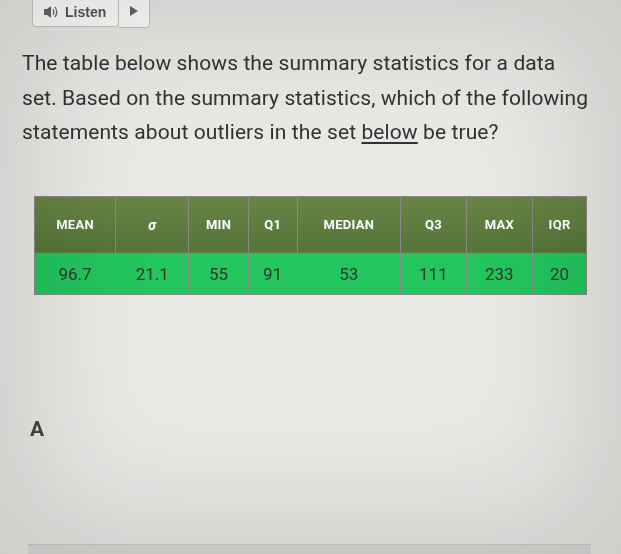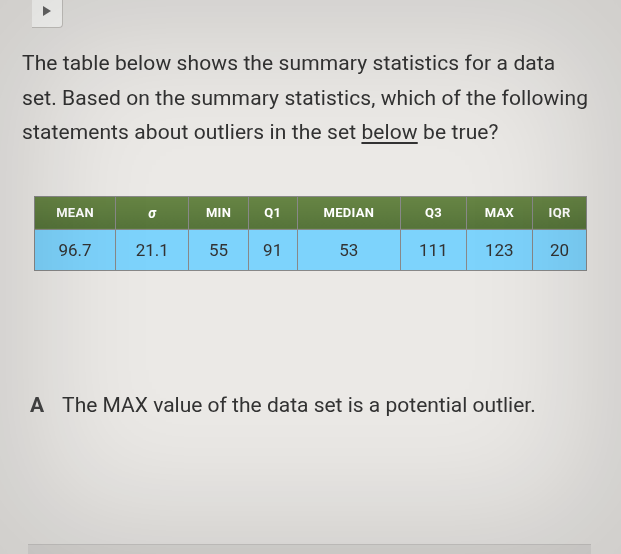--- a/index.html
+++ b/index.html
@@ -81,32 +81,32 @@
     table {
       border-collapse: collapse;
       width: 100%;
       font-size: 14px;
     }
     th {
       background: #5a7a3a;
       background: linear-gradient(#678544, #56743a);
       color: #fff;
       font-weight: 700;
-      padding: 8px 4px;
+      padding: 20px 4px;
       border: 1px solid #888;
       font-size: 13px;
       letter-spacing: 0.3px;
     }
     th.sigma {
       font-style: italic;
       text-transform: none;
       font-size: 14px;
     }
     td {
-      background: #7dd3fc;
+      background: #22c55e;
       color: #333;
       padding: 10px 4px;
       border: 1px solid #888;
       text-align: center;
       font-size: 17px;
     }
     .answer {
       padding: 118px 30px 0 30px;
       display: flex;
       gap: 18px;
@@ -129,20 +129,30 @@
       bottom: 0;
       height: 10px;
       background: rgba(0,0,0,0.06);
       border-top: 1px solid rgba(0,0,0,0.08);
     }
   </style>
 </head>
 <body>
 
 <div class="top-controls">
+  <button class="listen-btn">
+    <span class="speaker">
+      <svg viewBox="0 0 16 14">
+        <path d="M1 4 L4 4 L8 1 L8 13 L4 10 L1 10 Z" fill="#666"></path>
+        <path d="M10 4 Q12 7 10 10" stroke="#666" stroke-width="1.2" fill="none"></path>
+        <path d="M12 2 Q15.5 7 12 12" stroke="#666" stroke-width="1.2" fill="none"></path>
+      </svg>
+    </span>
+    <span>Listen</span>
+  </button>
   <button class="play-btn">
     <span>
       <svg viewBox="0 0 10 12">
         <path d="M1 1 L9 6 L1 11 Z" fill="#666"></path>
       </svg>
     </span>
   </button>
 </div>
 
 <div class="question">
@@ -164,26 +174,25 @@
       </tr>
     </thead>
     <tbody>
       <tr>
         <td>96.7</td>
         <td>21.1</td>
         <td>55</td>
         <td>91</td>
         <td>53</td>
         <td>111</td>
-        <td>123</td>
+        <td>233</td>
         <td>20</td>
       </tr>
     </tbody>
   </table>
 </div>
 
 <div class="answer">
   <div class="answer-label">A</div>
-  <div class="answer-text">The MAX value of the data set is a potential outlier.</div>
 </div>
 
 <div class="bottom-strip"></div>
 <div class="vignette"></div>
 
 </body></html>

